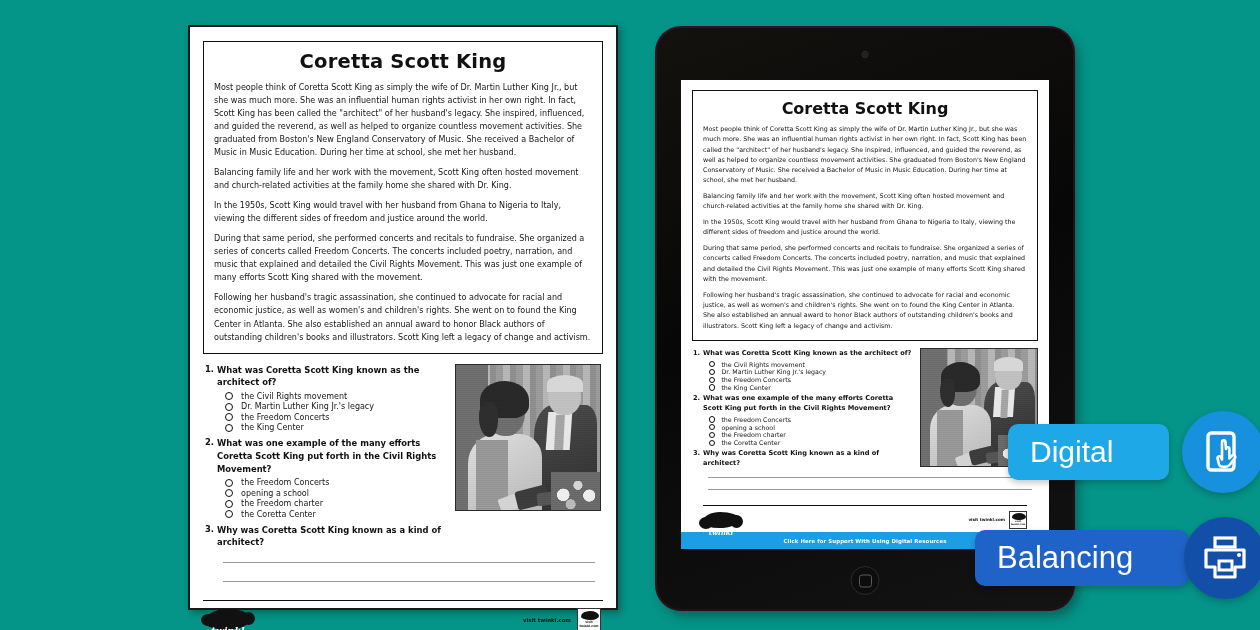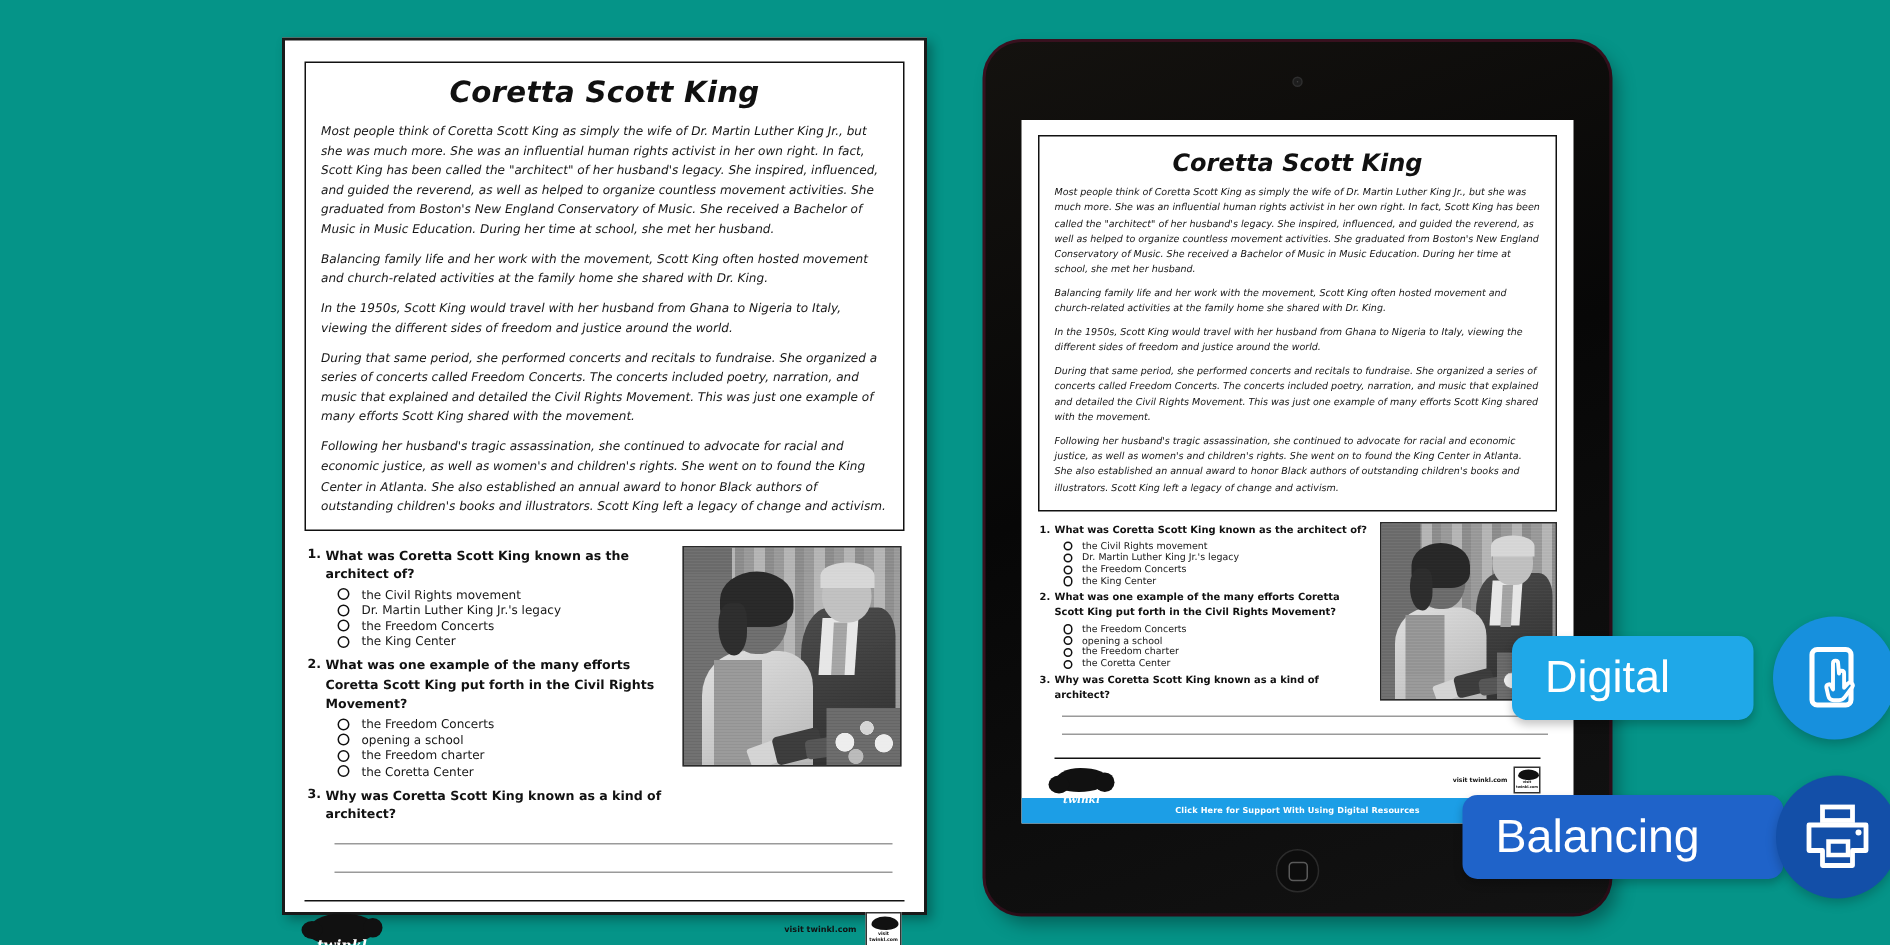--- a/index.html
+++ b/index.html
@@ -20,21 +20,20 @@
     position: absolute; inset: 0;
     background: #ffffff;
     border: 2px solid #1a1a1a;
     box-shadow: 3px 3px 7px rgba(0,0,0,0.30);
     padding: 14px 13px 0 13px;
     display: flex; flex-direction: column;
   }
   .passage-box {
     border: 1.6px solid #111;
     padding: 8px 10px 9px 10px;
-    font-style: italic;
   }
   .sheet-title {
     text-align: center;
     font-family: "DejaVu Sans", sans-serif;
     font-weight: bold;
     font-size: 19.5px;
     letter-spacing: 0.2px;
     color: #111;
     margin-bottom: 8px;
   }

